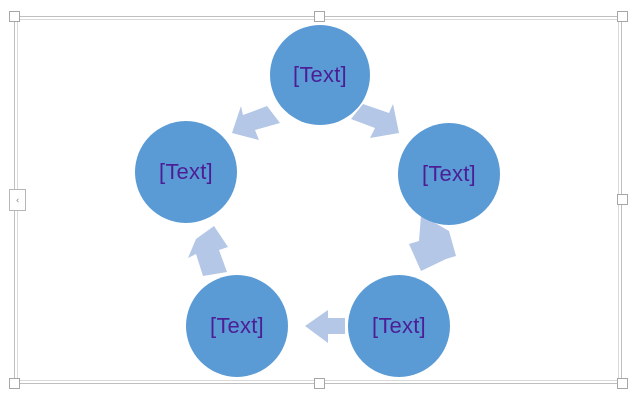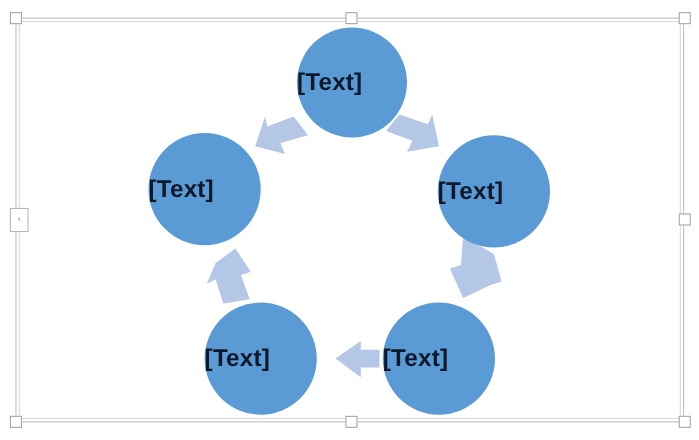--- a/index.html
+++ b/index.html
@@ -91,25 +91,25 @@
     width: 635px;
     height: 400px;
   }
 
   
   .node {
     position: absolute;
     border-radius: 50%;
     display: flex;
     align-items: center;
-    justify-content: flex-start;
-    color: #0f172a;
+    justify-content: center;
+    color: #4c1d95;
     font-size: 22px;
     font-family: "Liberation Sans", sans-serif;
-    font-weight: 700;
+    font-weight: 400;
     letter-spacing: 0.2px;
     cursor: pointer;
     user-select: none;
   }
   .node-label { pointer-events: none; }
 
   .node.n0 { left: 270px; top: 25px;  width: 100px; height: 100px; }
   .node.n1 { left: 398px; top: 123px; width: 102px; height: 102px; }
   .node.n2 { left: 348px; top: 275px; width: 102px; height: 102px; }
   .node.n3 { left: 186px; top: 275px; width: 102px; height: 102px; }

